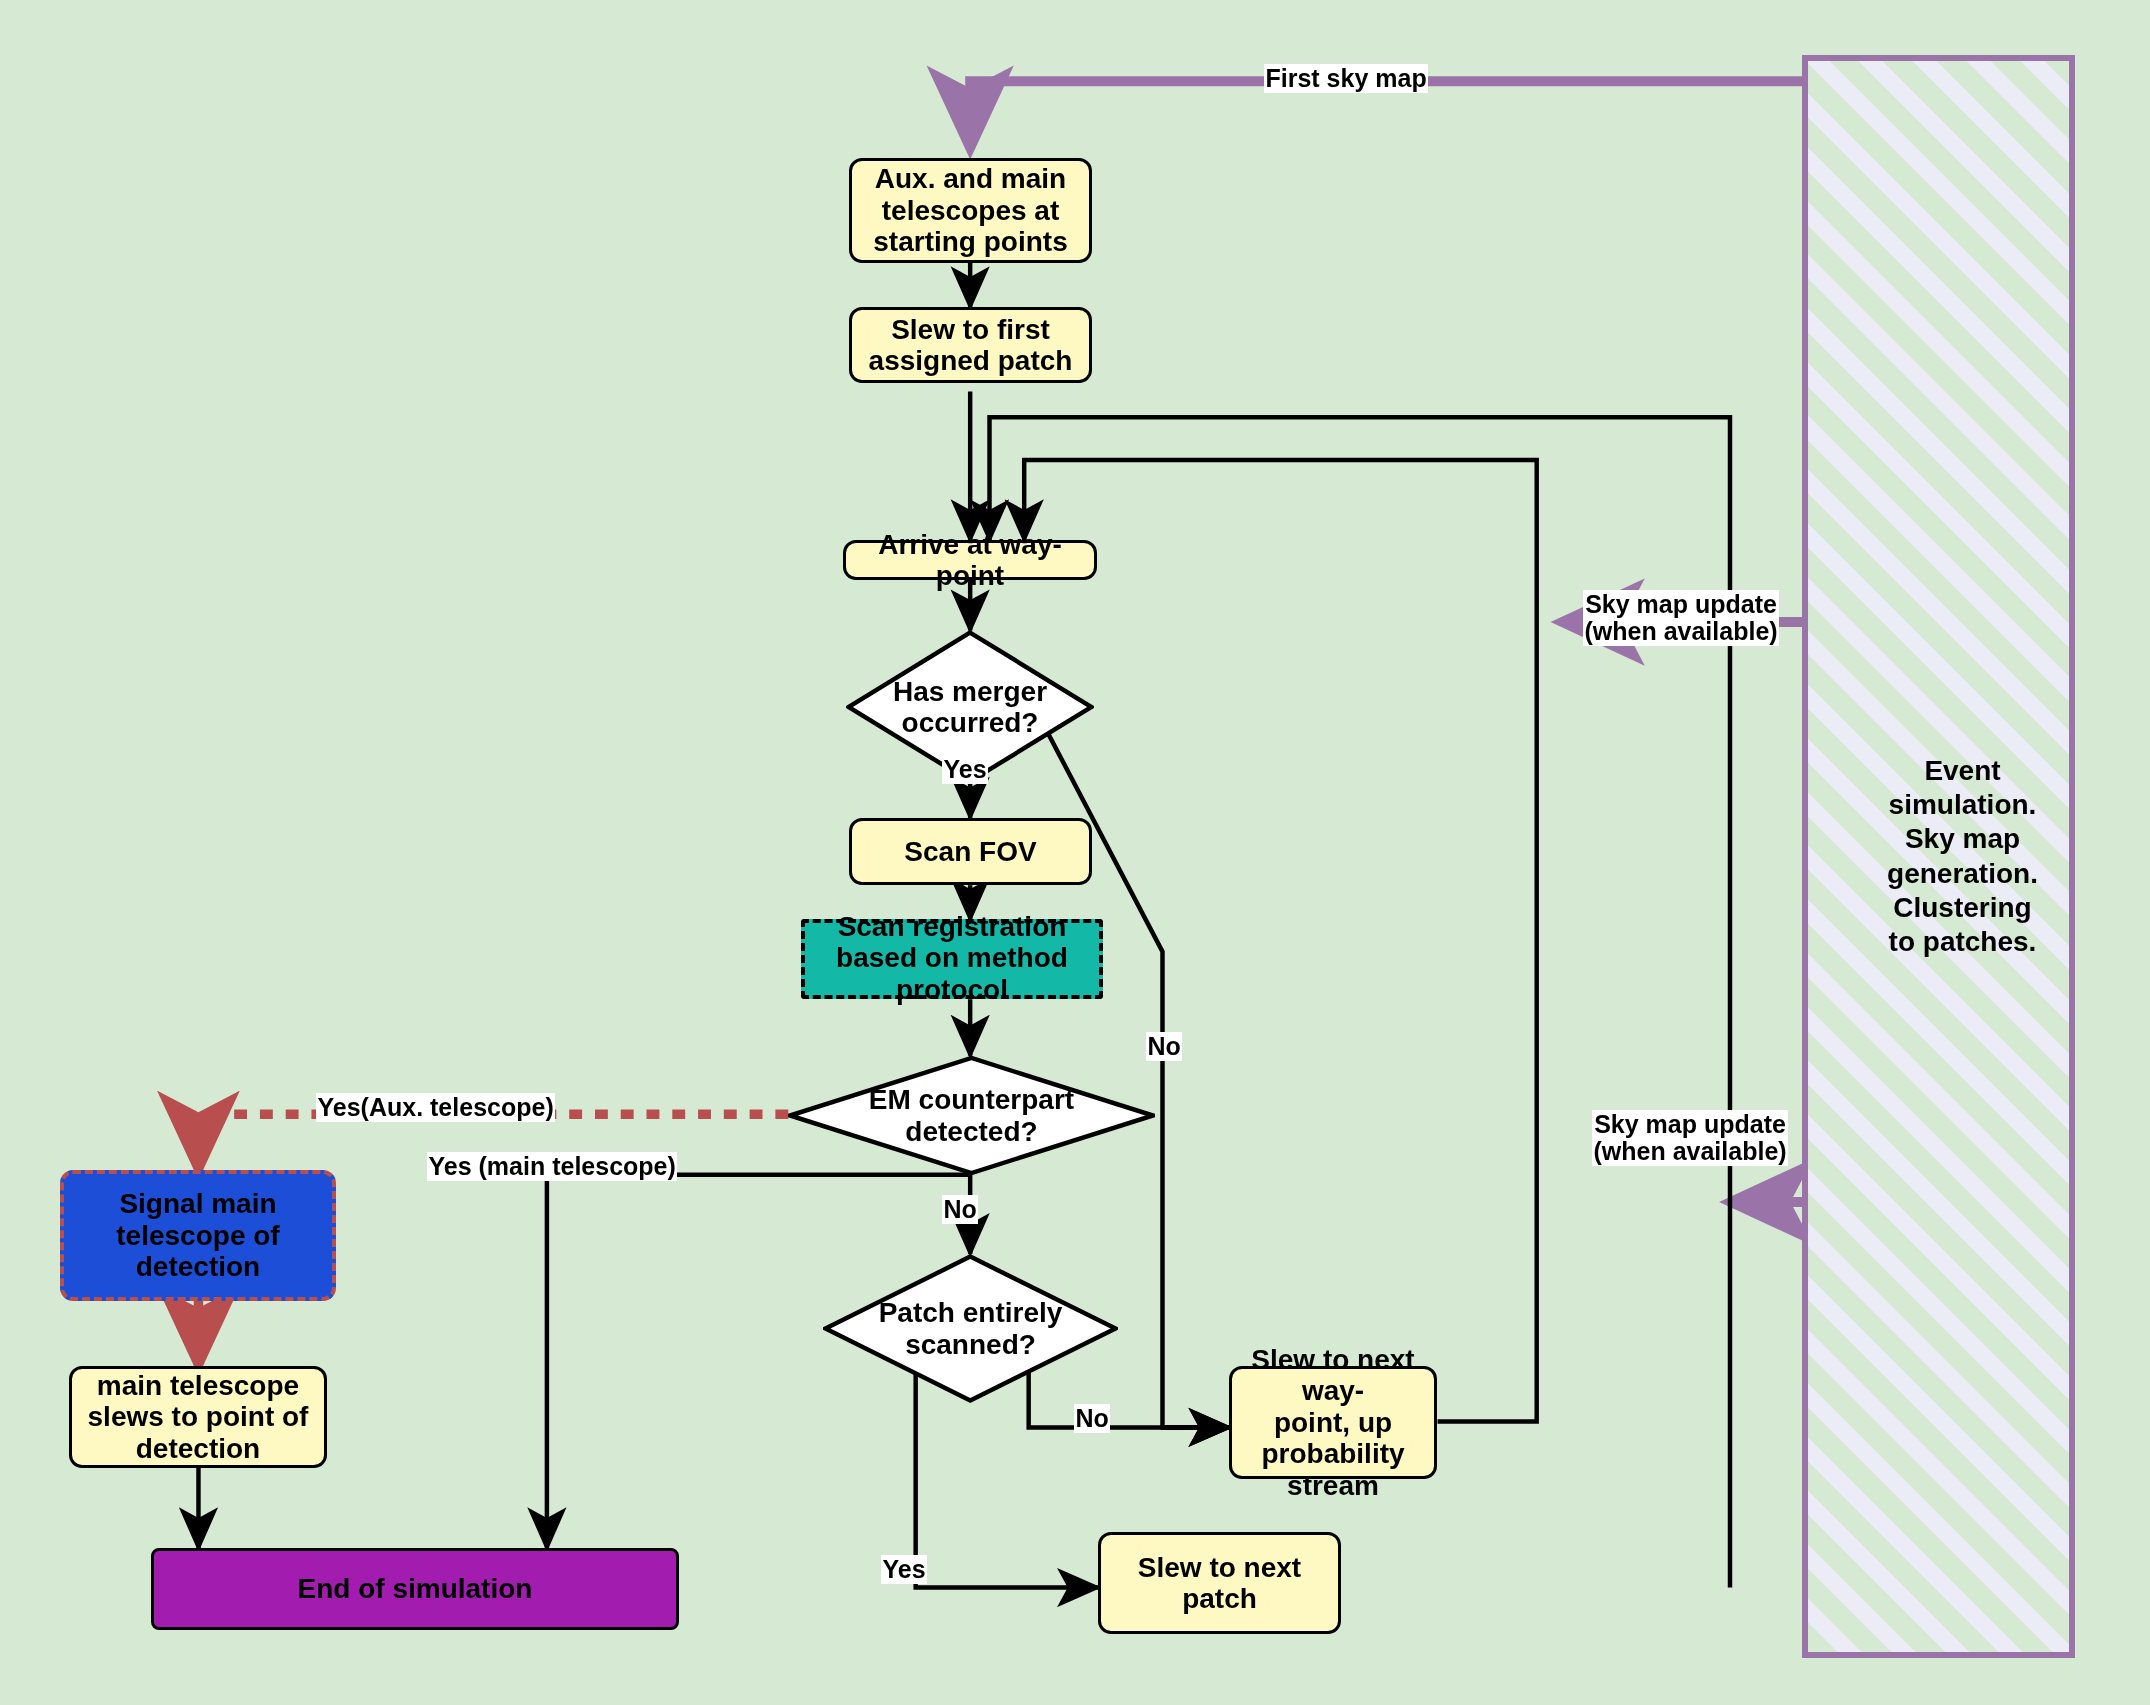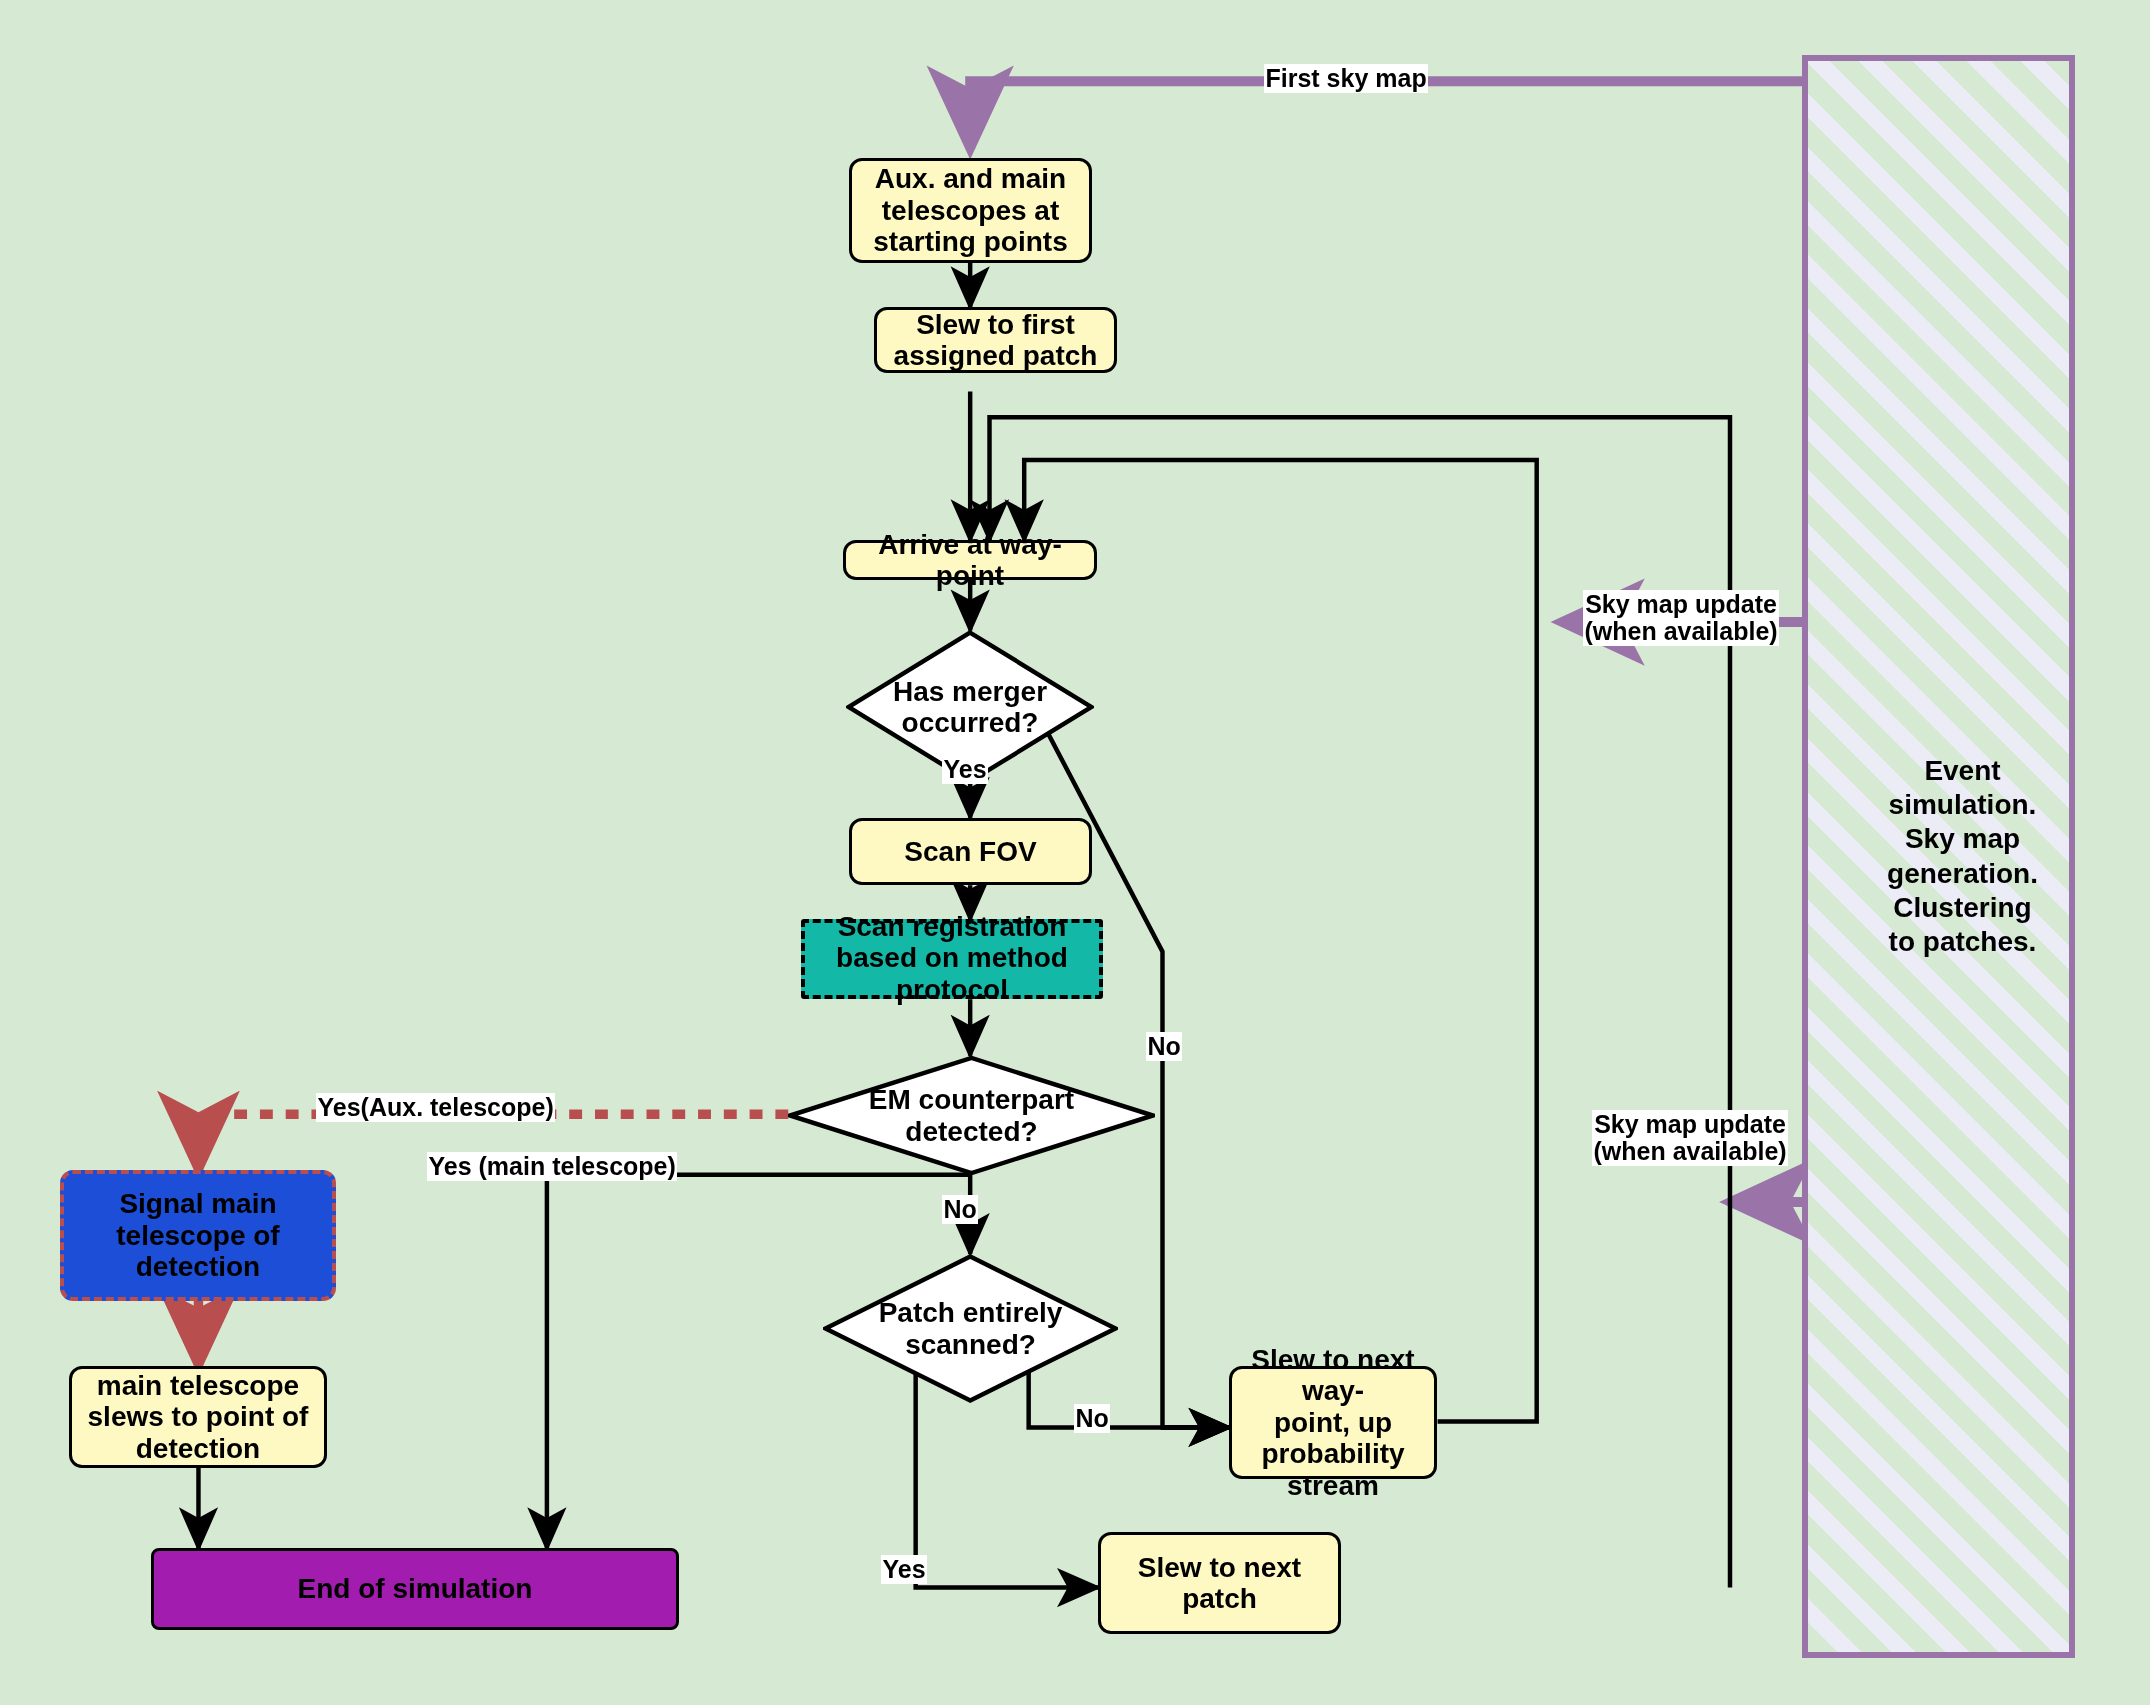--- a/index.html
+++ b/index.html
@@ -205,21 +205,21 @@
       <path d="M1847,2705 L1847,3203 L2215,3203" fill="none" stroke="#000" stroke-width="9" marker-end="url(#arrowBlack)"></path>
     </g>
   </svg>
 
   <div class="node proc fs-big" style="left:849px; top:158px; width:243px; height:105px;">
     <span style="white-space:pre-line;">Aux. and main
 telescopes at
 starting points</span>
   </div>
 
-  <div class="node proc fs-big" style="left:874px; top:307px; width:243px; height:66px;">
+  <div class="node proc fs-big" style="left:849px; top:307px; width:243px; height:76px;">
     <span style="white-space:pre-line;">Slew to first
 assigned patch</span>
   </div>
 
   <div class="node proc fs-big" style="left:843px; top:540px; width:254px; height:40px;">
     <span style="white-space:pre-line;">Arrive at way-point</span>
   </div>
 
   <div class="diamond-wrap" style="left:846px; top:630px; width:248px; height:154px;">
     <svg width="248" height="154" viewBox="0 0 500 310">

